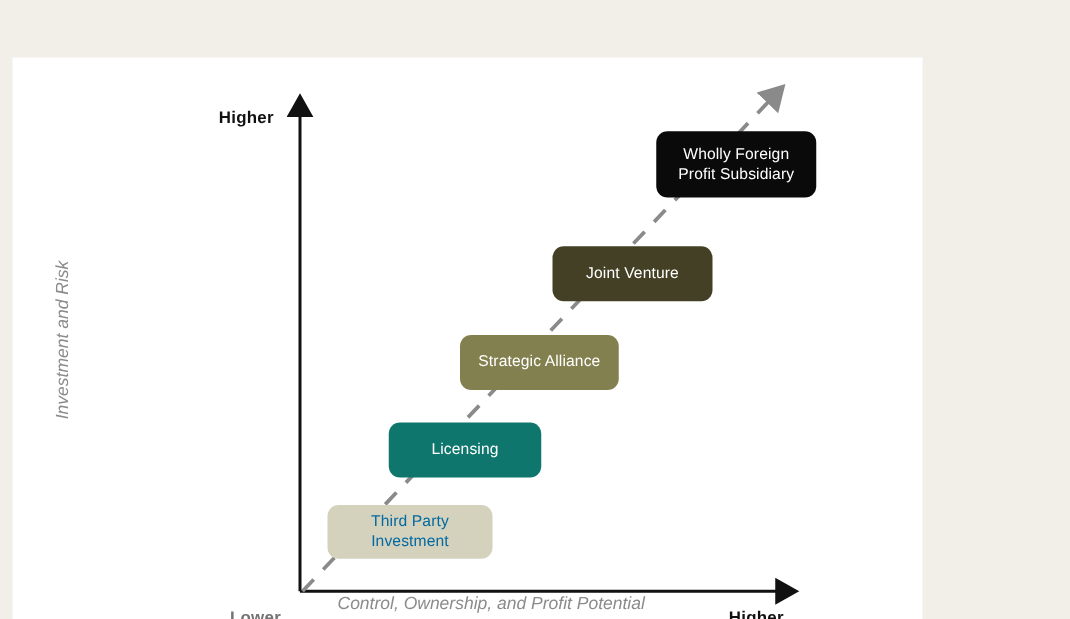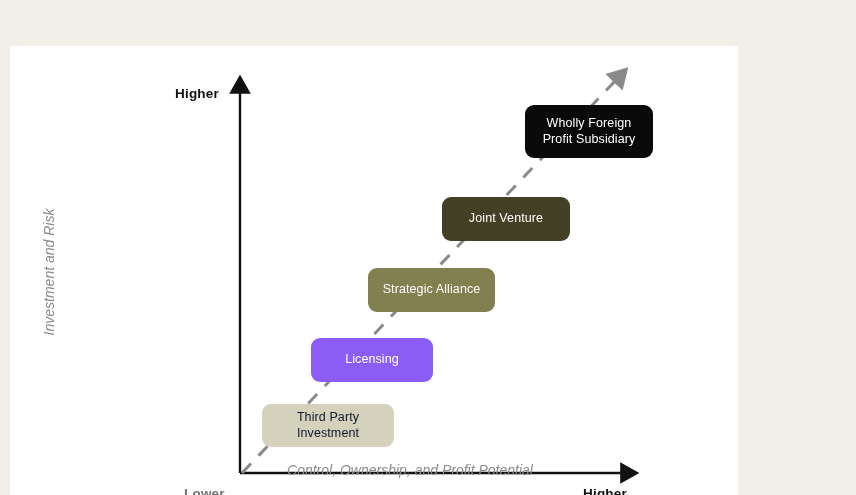--- a/index.html
+++ b/index.html
@@ -67,23 +67,22 @@
   }
   #y-axis-title {
     left: -41px;
     top: 218px;
     width: 160px;
     text-align: center;
     transform: rotate(-90deg);
   }
   #x-axis-title {
     left: 260px;
-    top: 416px;
+    top: 428px;
     width: 280px;
-    text-align: center;
   }
   .node {
     position: absolute;
     border-radius: 9px;
     display: flex;
     align-items: center;
     justify-content: center;
     text-align: center;
     font-size: 12.5px;
     line-height: 1.22;
@@ -91,28 +90,28 @@
     letter-spacing: 0.1px;
     box-sizing: border-box;
     padding: 0 8px;
   }
   #node-third-party-distributor {
     left: 252px;
     top: 358px;
     width: 132px;
     height: 43px;
     background: #d4d2bd;
-    color: #0f172a;
+    color: #0369a1;
   }
   #node-licensing {
     left: 301px;
     top: 292px;
     width: 122px;
     height: 44px;
-    background: #8b5cf6;
+    background: #0f766e;
   }
   #node-strategic-alliance {
     left: 358px;
     top: 222px;
     width: 127px;
     height: 44px;
     background: #82804e;
   }
   #node-joint-venture {
     left: 432px;

